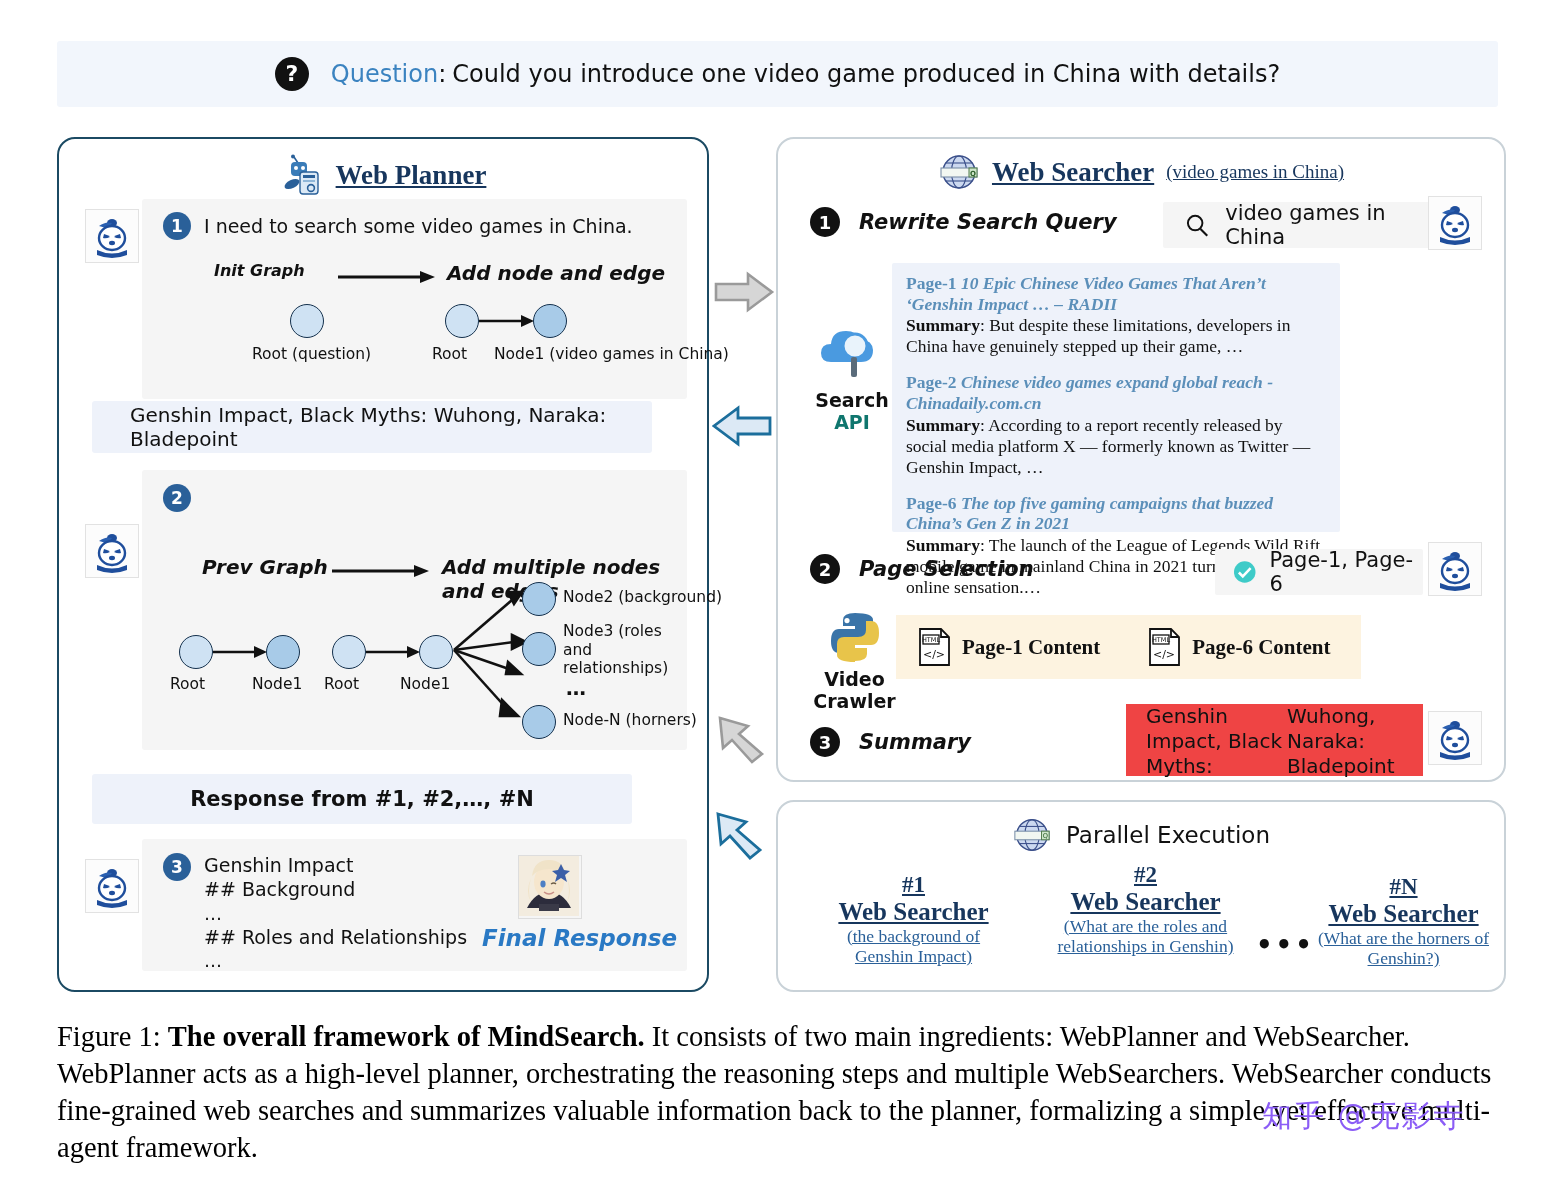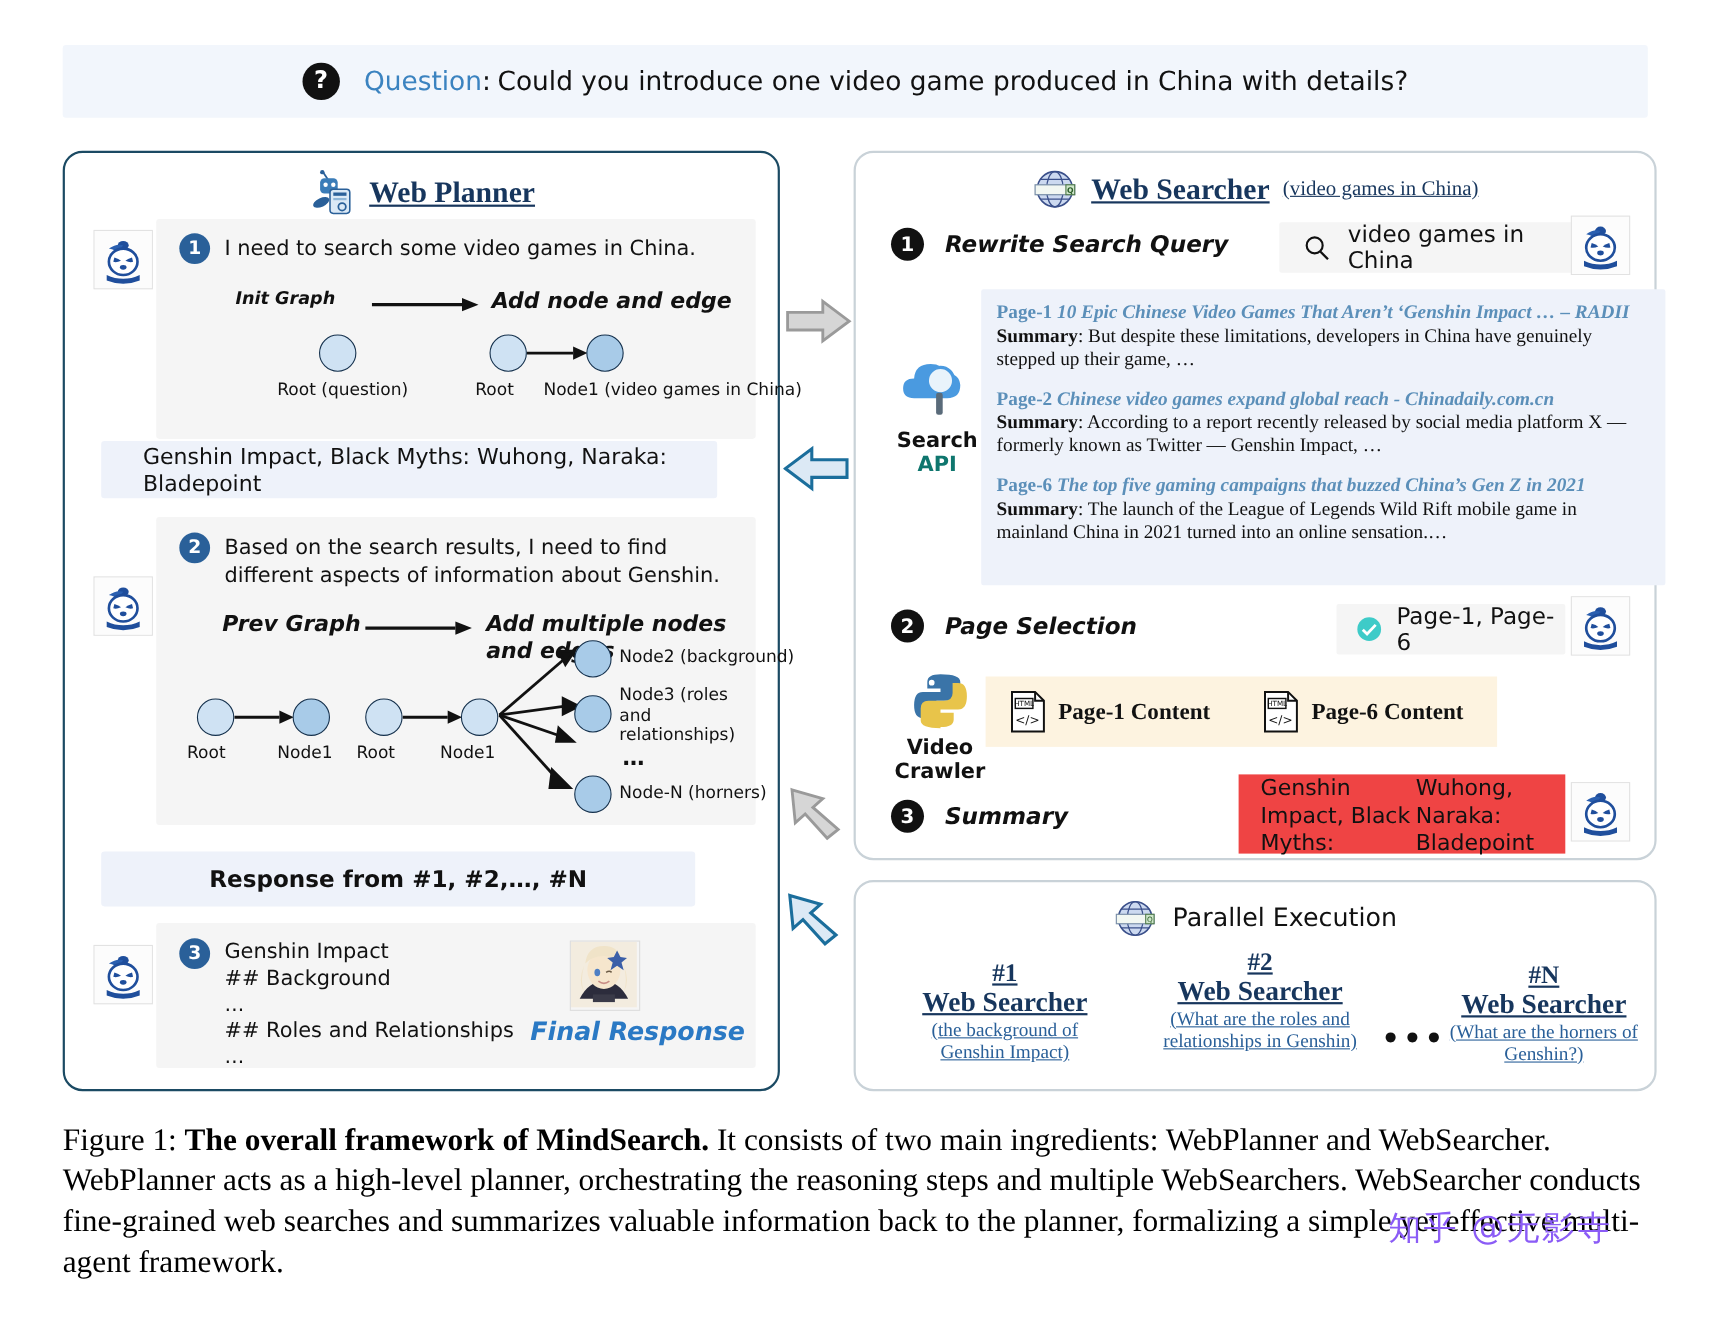--- a/index.html
+++ b/index.html
@@ -223,21 +223,20 @@
         <path d="M18 24 q4 1 6 3 q-4 2 -7 1 z" fill="#1f4e9c"></path>
         <path d="M34 24 q-4 1 -6 3 q4 2 7 1 z" fill="#1f4e9c"></path>
         <ellipse cx="26" cy="33" rx="3" ry="2.2" fill="#1f4e9c"></ellipse>
         <path d="M11 40 q15 7 30 0 l0 5 q-15 6 -30 0 z" fill="#1f4e9c"></path>
       </svg>
     </div>
 
     <div class="stepbox" style="left:83px;top:331px;width:545px;height:280px;">
       <div style="display:flex;align-items:flex-start;gap:13px;padding:14px 16px 0 21px;">
         <div class="num-blue">2</div>
-        <div class="hand" style="font-size:19px;line-height:1.3;padding-top:2px;">Based on the search results, I need to find different aspects of information about Genshin.</div>
       </div>
 
       <div style="position:absolute;left:60px;top:85px;font-size:20px;" class="italic-h">Prev Graph</div>
       <svg style="position:absolute;left:190px;top:93px;" width="98" height="16">
         <line x1="0" y1="8" x2="82" y2="8" stroke="#111" stroke-width="3"></line>
         <polygon points="82,2 97,8 82,14" fill="#111"></polygon>
       </svg>
       <div style="position:absolute;left:300px;top:85px;font-size:20px;" class="italic-h">Add multiple nodes and edges</div>
 
       <div class="node lite" style="left:37px;top:165px;width:34px;height:34px;"></div>
@@ -389,21 +388,21 @@
     <div style="position:absolute;left:24px;top:185px;width:100px;text-align:center;">
       <svg width="66" height="62" viewBox="0 0 66 62">
         <path d="M12 38 q-10 0 -10 -9 q0 -9 10 -9 q1 -13 15 -13 q11 0 14 9 q12 -1 13 10 q0 12 -12 12 z" fill="#4a9ae0"></path>
         <circle cx="36" cy="22" r="12" fill="#e9f3fb" stroke="#4a9ae0" stroke-width="3"></circle>
         <rect x="32" y="33" width="6" height="20" rx="2" fill="#5a6b7a"></rect>
       </svg>
       <div style="font-weight:bold;font-size:19px;font-family:'DejaVu Sans',sans-serif;color:#111;line-height:1.15;">Search</div>
       <div style="font-weight:bold;font-size:19px;font-family:'DejaVu Sans',sans-serif;color:#0f766e;line-height:1.15;">API</div>
     </div>
 
-    <div class="results" style="left:114px;top:124px;width:622px;height:269px;">
+    <div class="results" style="left:114px;top:124px;width:448px;height:269px;">
       <div class="res-block">
         <div class="res-title"><span>Page-1</span> <i>10 Epic Chinese Video Games That Aren’t ‘Genshin Impact … – RADII</i></div>
         <div class="res-sum"><b>Summary</b><span>: But despite these limitations, developers in China have genuinely stepped up their game, …</span></div>
       </div>
       <div class="res-block">
         <div class="res-title"><span>Page-2</span> <i>Chinese video games expand global reach - Chinadaily.com.cn</i></div>
         <div class="res-sum"><b>Summary</b><span>: According to a report recently released by social media platform X — formerly known as Twitter — Genshin Impact, …</span></div>
       </div>
       <div class="res-block">
         <div class="res-title"><span>Page-6</span> <i>The top five gaming campaigns that buzzed China’s Gen Z in 2021</i></div>

